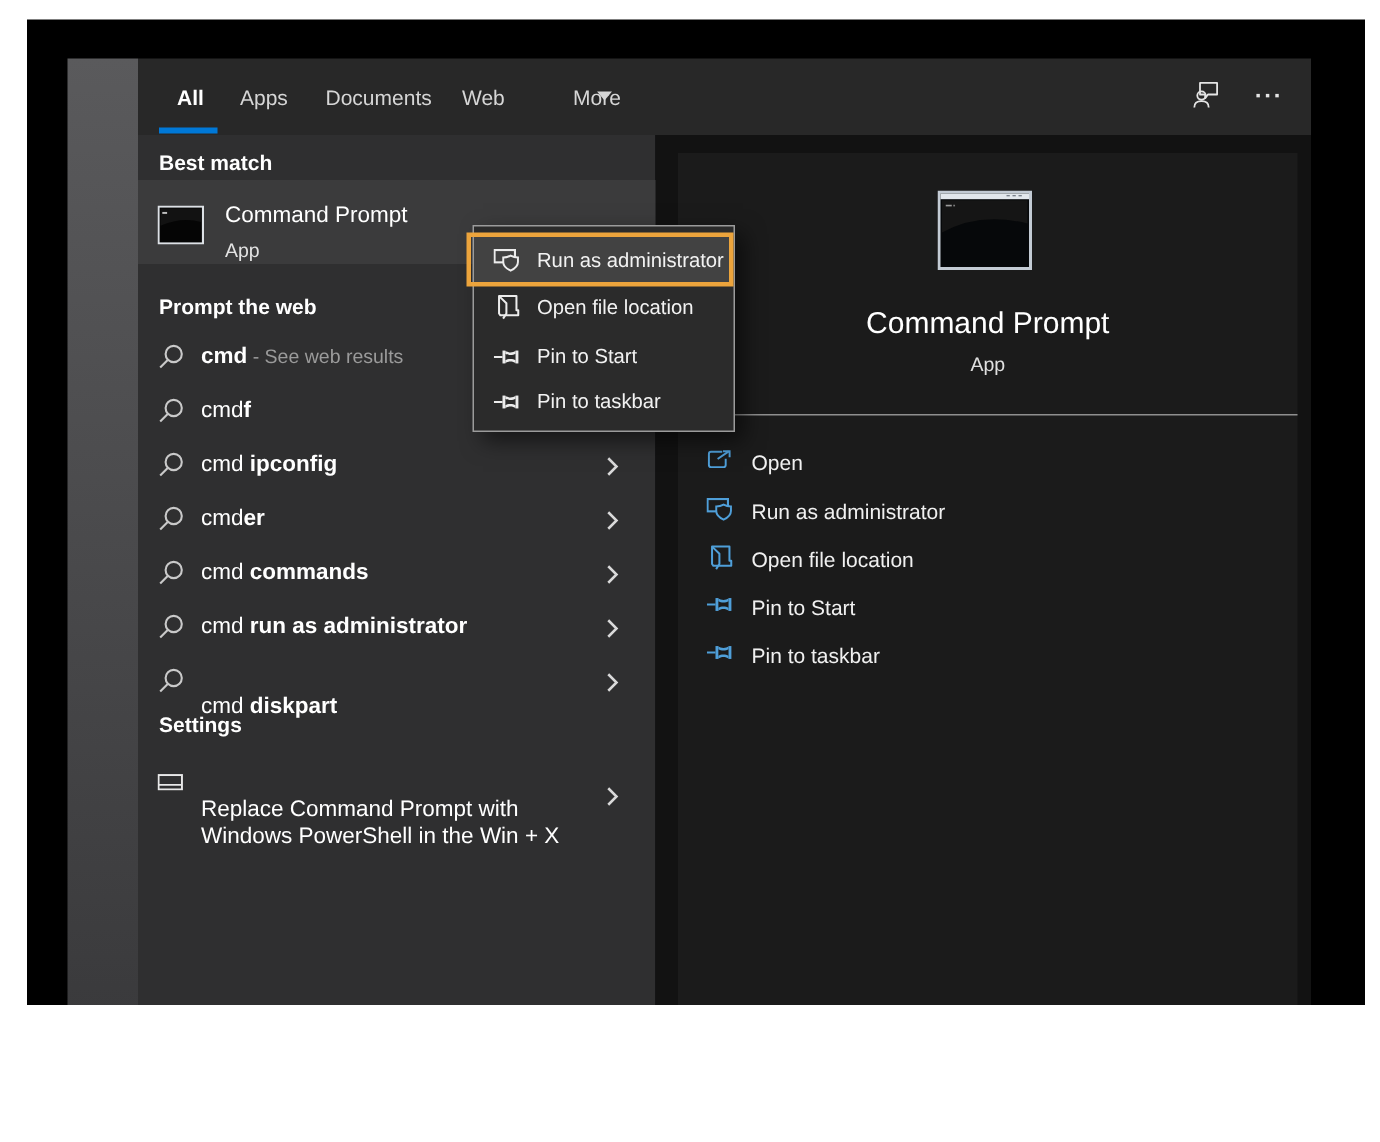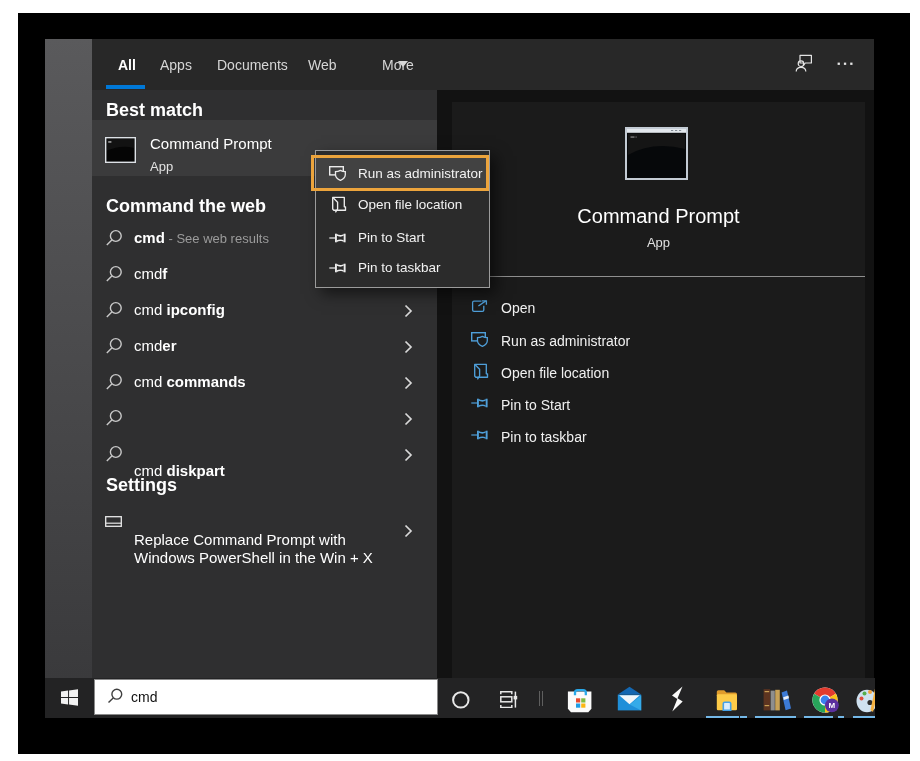--- a/index.html
+++ b/index.html
@@ -1,31 +1,31 @@
 <!DOCTYPE html>
 <html><head>
 <meta charset="utf-8">
 <style>
   html,body{margin:0;padding:0;background:#fff;}
   *{box-sizing:border-box;}
-  .page{position:relative;width:920px;height:761px;background:#ffffff;overflow:hidden;
+  .page{position:relative;width:920px;height:670px;background:#ffffff;overflow:hidden;
         font-family:"Liberation Sans", sans-serif;}
   .abs{position:absolute;}
   .screen{left:18px;top:13px;width:892px;height:741px;background:#000;}
   .rail{left:45px;top:39px;width:47px;height:639px;background:linear-gradient(#5a5a5c,#3a3a3c);}
   .header{left:92px;top:39px;width:782px;height:51px;background:#282828;}
   .tab{position:absolute;top:57px;font-size:14px;color:#d6d6d6;white-space:nowrap;}
   .tabsel{color:#fff;font-weight:bold;}
   .underline{left:106px;top:85px;width:39px;height:4px;background:#0078d7;}
   .tri{left:398px;top:61px;width:0;height:0;border-left:5px solid transparent;border-right:5px solid transparent;border-top:6px solid #d6d6d6;}
   .leftcol{left:92px;top:90px;width:345px;height:588px;background:#2f2f30;}
   .rightbg{left:437px;top:90px;width:437px;height:588px;background:#121212;}
   .card{left:452px;top:102px;width:413px;height:576px;background:#1b1b1b;}
   .bestrow{left:92px;top:120px;width:345px;height:56px;background:#3b3b3c;}
-  .seclabel{position:absolute;font-size:18px;font-weight:bold;color:#fff;white-space:nowrap;}
+  .seclabel{position:absolute;font-size:14px;font-weight:bold;color:#fff;white-space:nowrap;}
   .rowtxt{position:absolute;left:134px;font-size:15px;color:#fff;white-space:nowrap;}
   .rowtxt b{font-weight:bold;}
   .gray{color:#9b9b9b;font-size:13px;text-align:right;}
   .menu{left:315px;top:150px;width:175px;height:138px;background:#2b2b2b;border:1px solid #9b9b9b;
         box-shadow:6px 6px 14px rgba(0,0,0,0.55);z-index:5;}
   .mitem{position:absolute;left:42px;font-size:13.5px;color:#f2f2f2;white-space:nowrap;}
   .hl{position:absolute;left:0px;top:6px;width:173px;height:33px;background:#424242;}
   .orange{left:311px;top:155px;width:178px;height:36px;border:3px solid #eca43c;z-index:6;}
   .acttxt{position:absolute;left:501px;font-size:14px;color:#f0f0f0;white-space:nowrap;}
   .title{left:452px;top:205px;width:413px;text-align:center;font-size:20px;color:#fff;}
@@ -52,26 +52,27 @@
   <span class="tab" style="left:308px;">Web</span>
   <span class="tab" style="left:382px;">More</span>
   <div class="abs tri"></div>
   <div class="abs underline"></div>
 
   <div class="abs bestrow"></div>
   <span class="seclabel" style="left:106px;top:100px;">Best match</span>
   <span class="rowtxt" style="left:150px;top:135px;">Command Prompt</span>
   <span class="rowtxt" style="left:150px;top:159px;font-size:13px;color:#e2e2e2;">App</span>
 
-  <span class="seclabel" style="left:106px;top:196px;">Command the web</span>
+  <span class="seclabel" style="left:106px;top:196px;">Prompt the web</span>
   <span class="rowtxt" style="top:229px;"><b>cmd</b><span class="gray"> - See web results</span></span>
   <span class="rowtxt" style="top:265px;">cmd<b>f</b></span>
   <span class="rowtxt" style="top:301px;">cmd <b>ipconfig</b></span>
   <span class="rowtxt" style="top:337px;">cmd<b>er</b></span>
   <span class="rowtxt" style="top:373px;">cmd <b>commands</b></span>
+  <span class="rowtxt" style="top:409px;">cmd <b>run as administrator</b></span>
   <span class="rowtxt" style="top:462px;">cmd <b>diskpart</b></span>
 
   <span class="seclabel" style="left:106px;top:475px;">Settings</span>
   <span class="rowtxt" style="top:531px;line-height:17.5px;">Replace Command Prompt with<br>Windows PowerShell in the Win + X</span>
 
   <div class="abs title">Command Prompt</div>
   <div class="abs subtitle">App</div>
   <div class="abs sep"></div>
   <span class="acttxt" style="top:300px;">Open</span>
   <span class="acttxt" style="top:333px;">Run as administrator</span>

